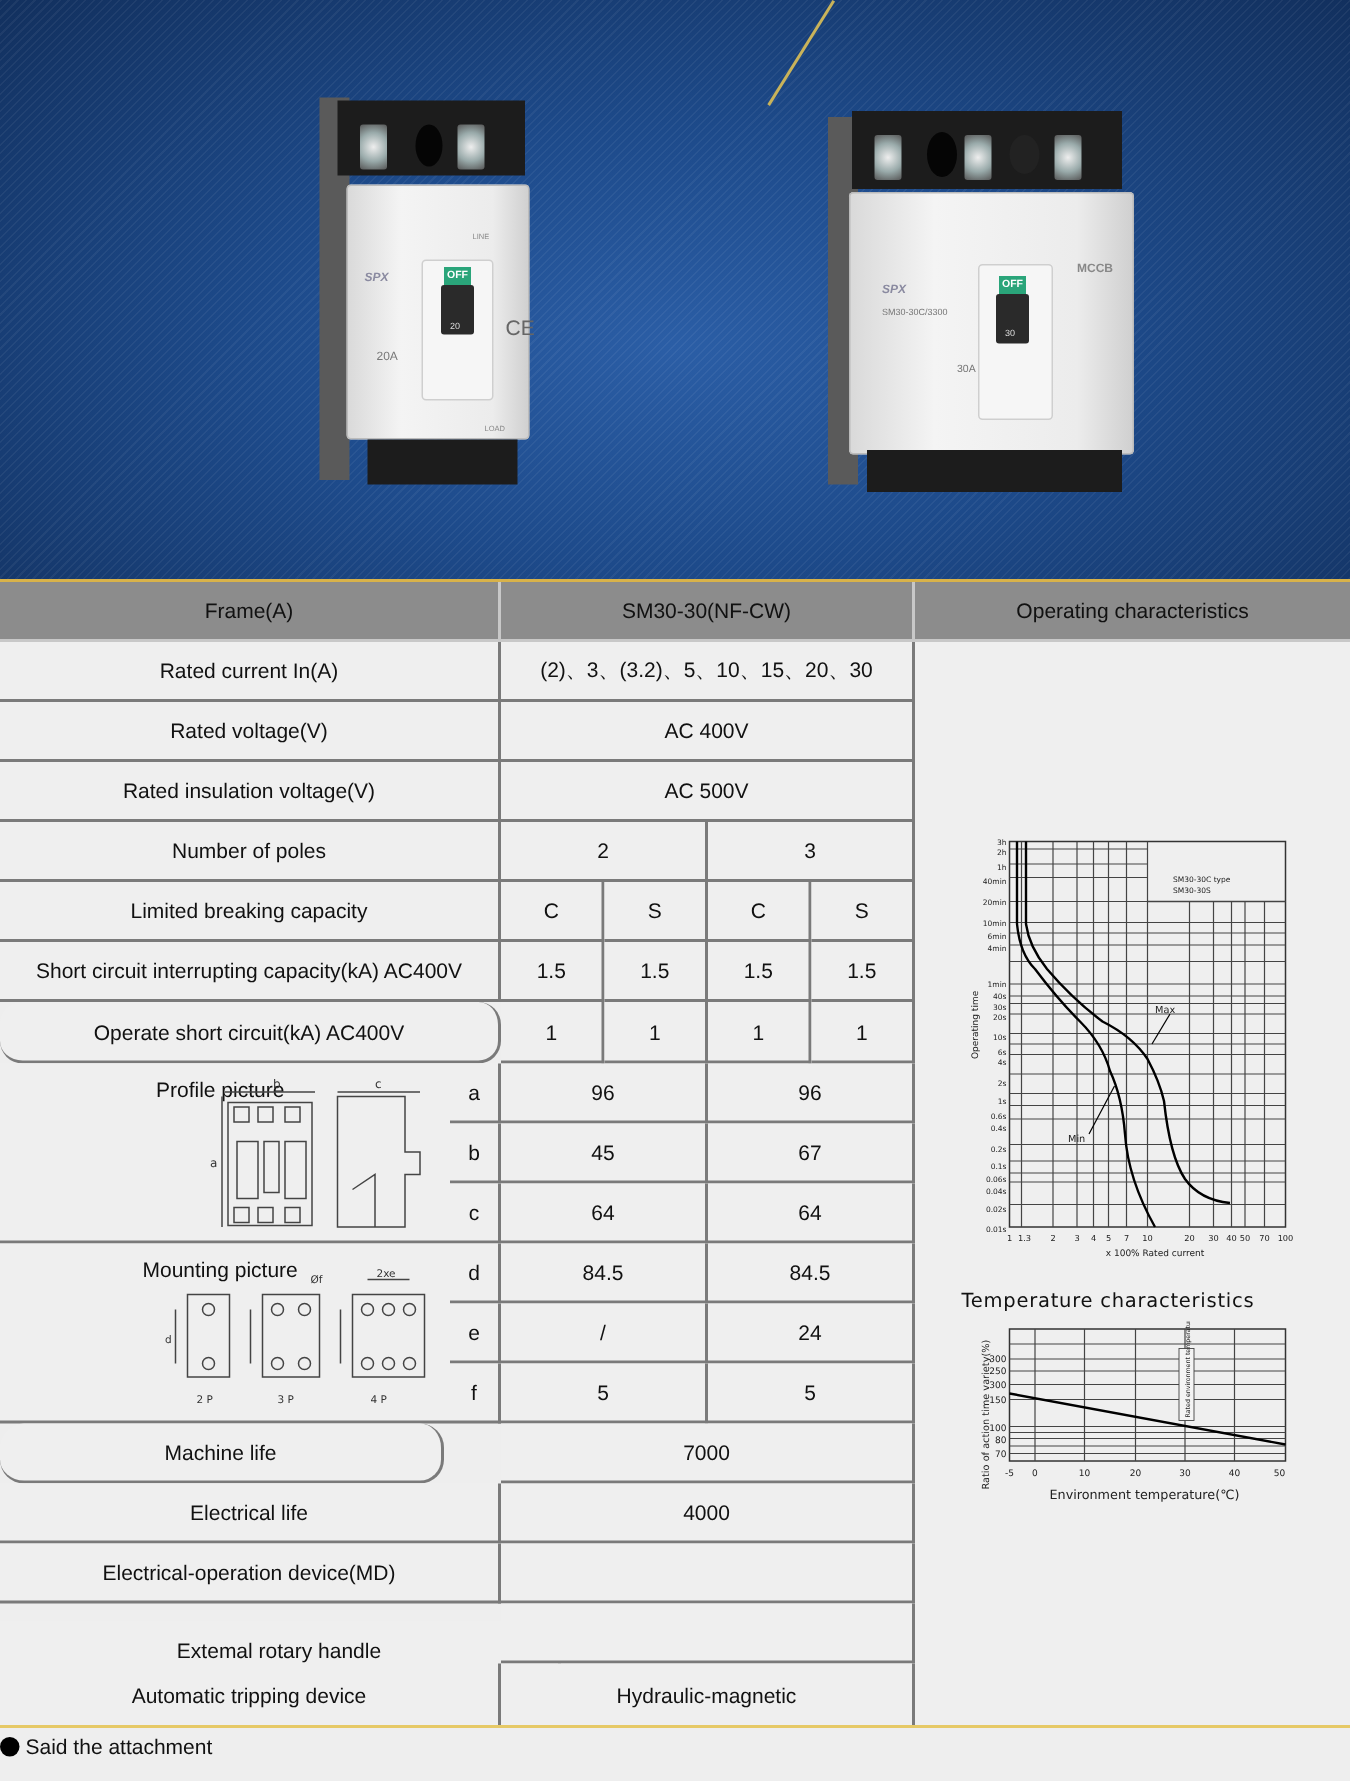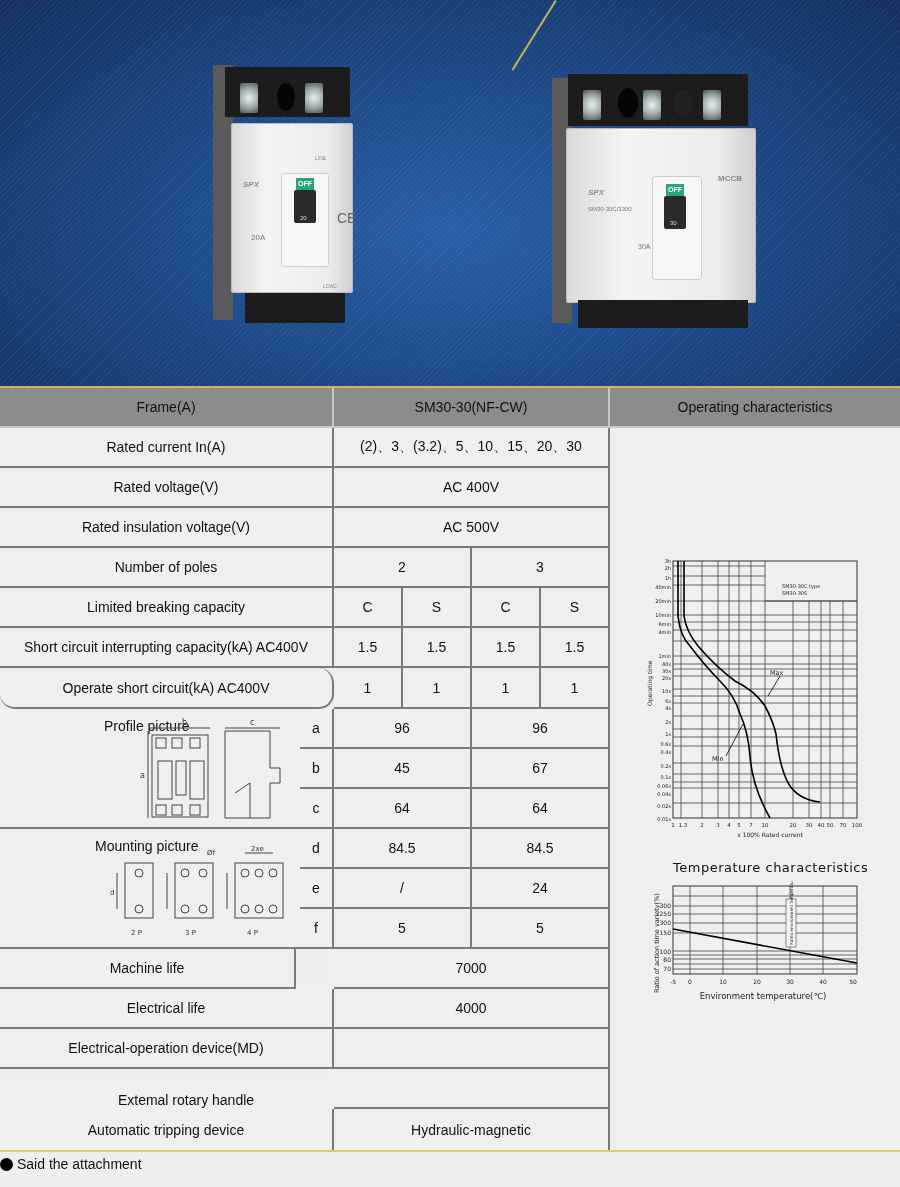--- a/index.html
+++ b/index.html
@@ -47,21 +47,21 @@
     background:#efefef;
   }
   .hdr { background:#8c8c8c; color:#111; font-size:14px; border-right:2px solid #c8c8c8; border-bottom:2px solid #c8c8c8; }
   .noright { border-right:none; }
 
   .footer-rule { position:absolute; left:0; top:1150px; width:900px; height:2px; background:#e6c966; }
   .footer-note { position:absolute; left:0; top:1156px; font-size:14px; display:flex; align-items:center; gap:4px; }
   .dot { width:13px; height:13px; border-radius:50%; background:#000; display:inline-block; }
 
   .diag-label { position:absolute; font-size:14px; color:#111; }
-  .chart-title { position:absolute; font-family:"DejaVu Sans", sans-serif; font-size:13px; letter-spacing:0.5px; color:#111;margin-left:32px; }
+  .chart-title { position:absolute; font-family:"DejaVu Sans", sans-serif; font-size:13px; letter-spacing:0.5px; color:#111; }
   svg text { font-family:"DejaVu Sans", sans-serif; }
 </style>
 </head>
 <body>
 
 <div class="banner">
   <div class="gold-line"></div>
 
   <div class="breaker" style="left:205px;top:65px;width:155px;height:260px;">
     <div class="b-rail" style="left:8px;top:0;width:20px;height:255px;"></div>
@@ -211,21 +211,21 @@
   <div class="cell" style="left:300px;top:441px;width:34px;height:40px;">d</div>
   <div class="cell" style="left:334px;top:441px;width:138px;height:40px;">84.5</div>
   <div class="cell" style="left:472px;top:441px;width:138px;height:40px;">84.5</div>
   <div class="cell" style="left:300px;top:481px;width:34px;height:40px;">e</div>
   <div class="cell" style="left:334px;top:481px;width:138px;height:40px;">/</div>
   <div class="cell" style="left:472px;top:481px;width:138px;height:40px;">24</div>
   <div class="cell" style="left:300px;top:521px;width:34px;height:40px;">f</div>
   <div class="cell" style="left:334px;top:521px;width:138px;height:40px;">5</div>
   <div class="cell" style="left:472px;top:521px;width:138px;height:40px;">5</div>
 
-  <div class="cell" style="left:0;top:561px;width:296px;height:40px;">Machine life</div>
+  <div class="cell" style="left:0;top:561px;width:296px;height:40px;border-radius:16px;">Machine life</div>
   <div class="cell" style="left:334px;top:561px;width:276px;height:40px;">7000</div>
   <div class="cell" style="left:0;top:601px;width:334px;height:40px;">Electrical life</div>
   <div class="cell" style="left:334px;top:601px;width:276px;height:40px;">4000</div>
   <div class="cell" style="left:0;top:641px;width:334px;height:40px;">Electrical-operation device(MD)</div>
   <div class="cell" style="left:334px;top:641px;width:276px;height:40px;"></div>
   <div class="cell" style="left:0;top:693px;width:374px;height:40px;">Extemal rotary handle</div>
   <div class="cell" style="left:334px;top:681px;width:276px;height:40px;"></div>
   <div class="cell" style="left:0;top:721px;width:334px;height:41px;border-bottom:none;">Automatic tripping device</div>
   <div class="cell" style="left:334px;top:721px;width:276px;height:41px;border-bottom:none;">Hydraulic-magnetic</div>
 

